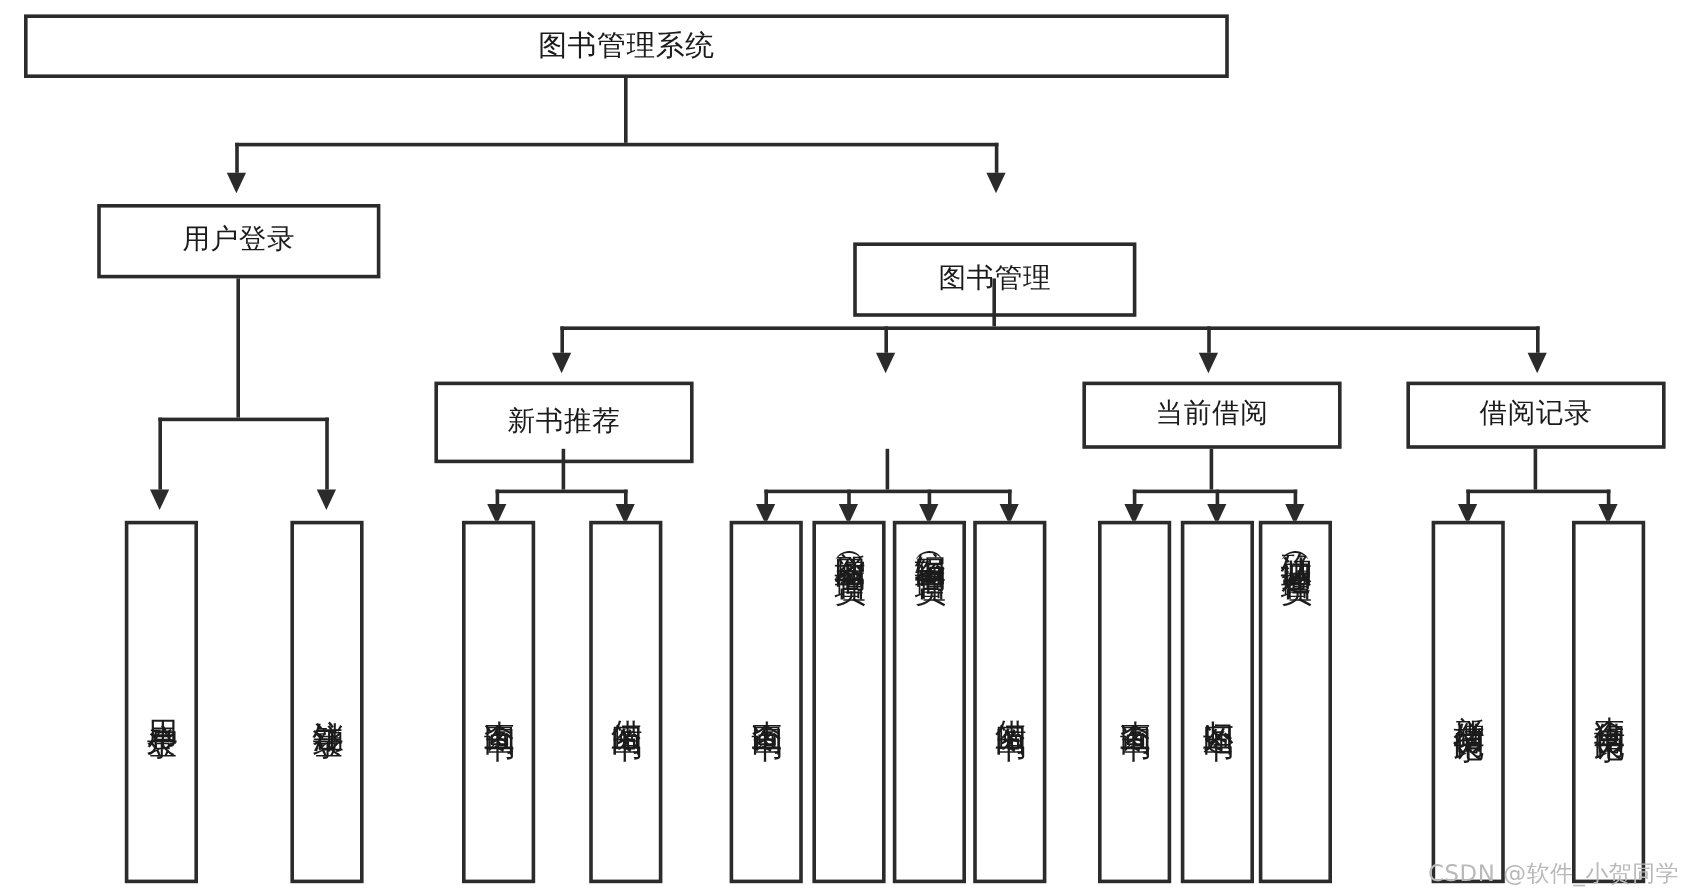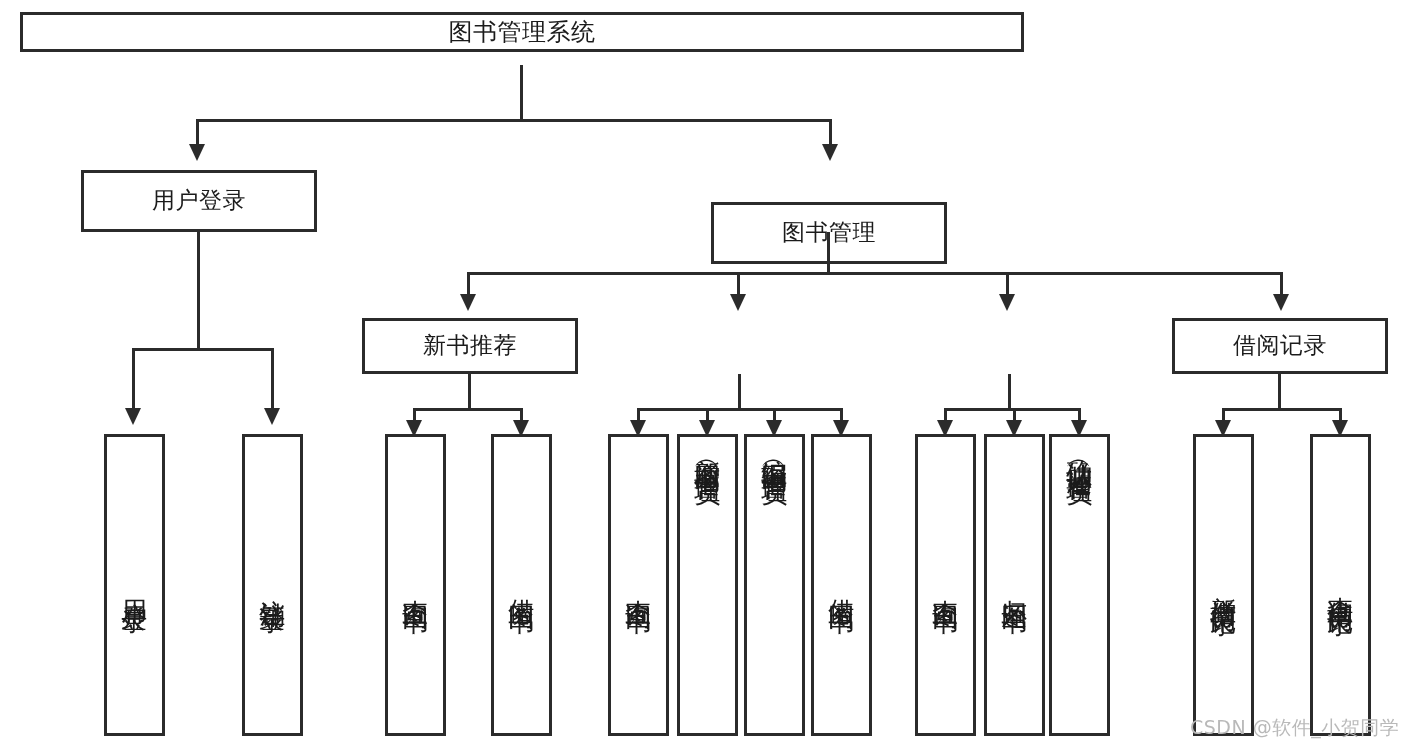--- a/index.html
+++ b/index.html
@@ -89,21 +89,21 @@
     white-space: nowrap;
     letter-spacing: 0.5px;
     font-family: "DejaVu Sans", "Liberation Sans", sans-serif;
   }
 </style>
 </head>
 <body>
 
 <div id="canvas">
 
-  <div class="node horiz root" style="left:20px; top:12px; width:1004px; height:40px;">
+  <div class="node horiz root" style="left:20px; top:12px; width:1004px; height:53px;">
     <span class="node-label">图书管理系统</span>
   </div>
 
   <div class="seg v" style="left:520px; top:65px; width:3px; height:54px;"></div>
 
   <div class="seg h" style="left:196px; top:119px; width:636px; height:3px;"></div>
 
   <div class="seg v" style="left:196px; top:119px; width:3px; height:25px;"></div>
   <div class="seg v" style="left:829px; top:119px; width:3px; height:25px;"></div>
   <div class="arrow" style="left:189px; top:144px;"></div>
@@ -127,22 +127,25 @@
   <div class="seg h" style="left:467px; top:272px; width:816px; height:3px;"></div>
   <div class="seg v" style="left:467px; top:272px; width:3px; height:22px;"></div>
   <div class="seg v" style="left:737px; top:272px; width:3px; height:22px;"></div>
   <div class="seg v" style="left:1006px; top:272px; width:3px; height:22px;"></div>
   <div class="seg v" style="left:1280px; top:272px; width:3px; height:22px;"></div>
   <div class="arrow" style="left:460px; top:294px;"></div>
   <div class="arrow" style="left:730px; top:294px;"></div>
   <div class="arrow" style="left:999px; top:294px;"></div>
   <div class="arrow" style="left:1273px; top:294px;"></div>
 
-  <div class="node horiz" style="left:362px; top:318px; width:216px; height:56px;">
+  <div class="node horiz" style="left:362px; top:318px; width:216px; height:68px;">
     <span class="node-label">新书推荐</span>
+  </div>
+  <div class="node horiz" style="left:902px; top:318px; width:216px; height:56px;">
+    <span class="node-label">当前借阅</span>
   </div>
   <div class="node horiz" style="left:1172px; top:318px; width:216px; height:56px;">
     <span class="node-label">借阅记录</span>
   </div>
 
   <div class="seg v" style="left:468px; top:374px; width:3px; height:34px;"></div>
   <div class="seg h" style="left:413px; top:408px; width:110px; height:3px;"></div>
   <div class="seg v" style="left:413px; top:408px; width:3px; height:14px;"></div>
   <div class="seg v" style="left:520px; top:408px; width:3px; height:14px;"></div>
   <div class="arrow" style="left:406px; top:420px;"></div>

